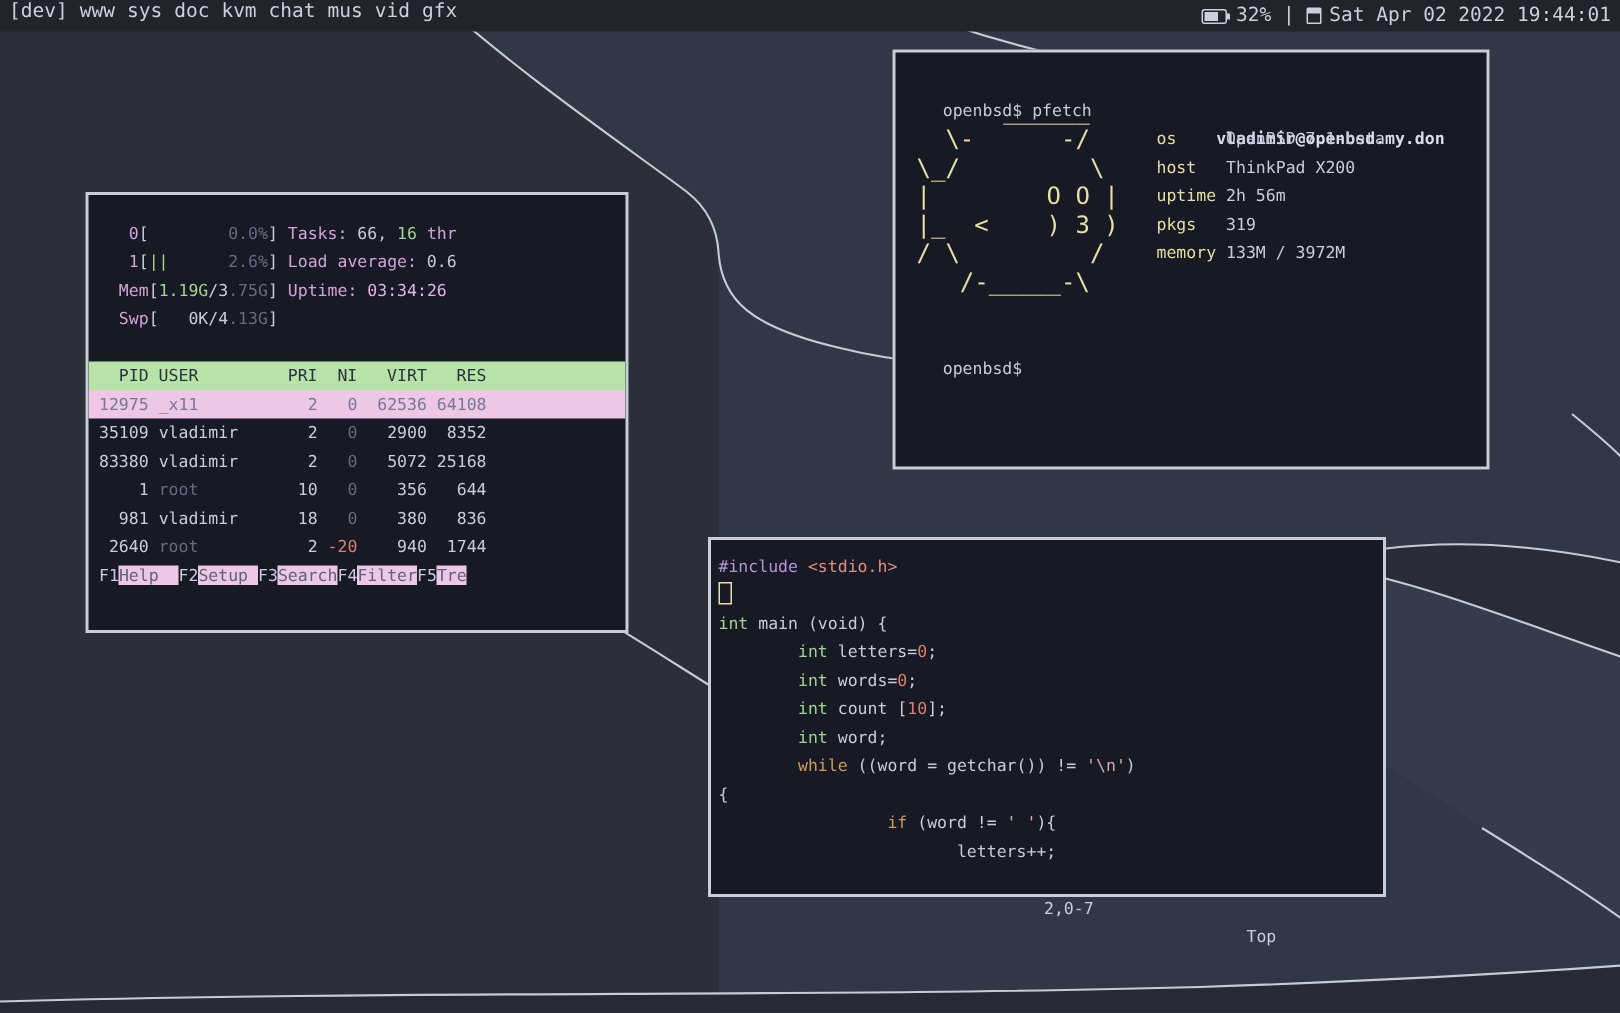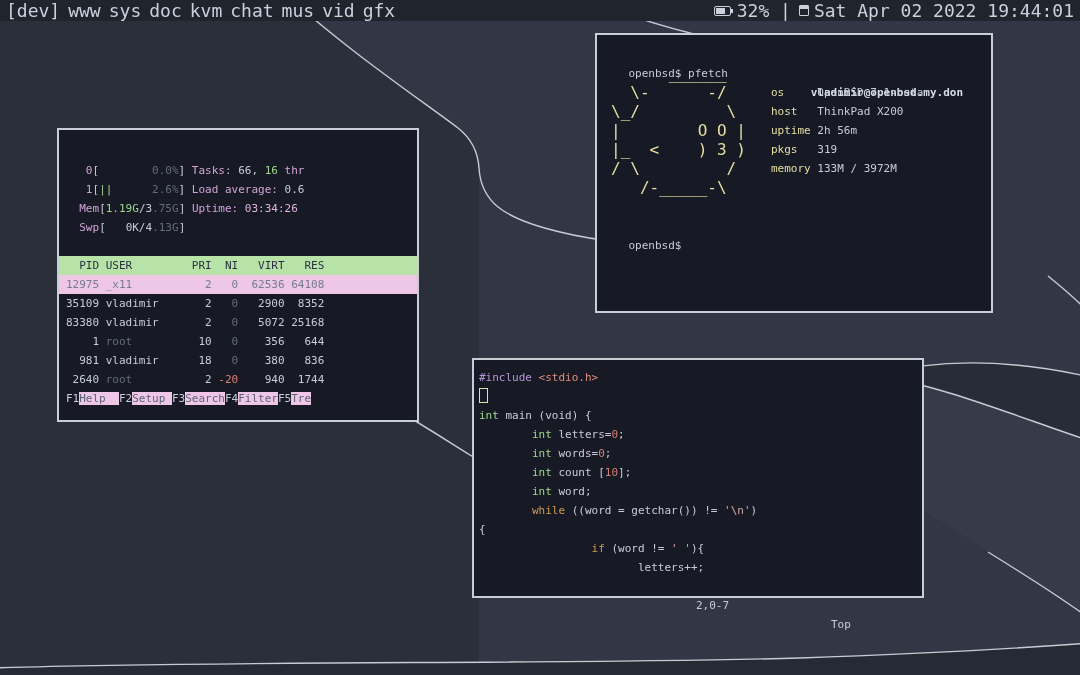--- a/index.html
+++ b/index.html
@@ -6,22 +6,22 @@
   body{
     width:1080px;height:675px;overflow:hidden;position:relative;
     background:#2f3440;
     font-family:"DejaVu Sans Mono","Liberation Mono",monospace;
   }
   #wallpaper{position:absolute;left:0;top:0;z-index:0}
   
   #topbar{
     position:absolute;left:0;top:0;width:1080px;height:21px;z-index:3;
     background:var(--c-bar_bg,#20242d);color:var(--c-bar_fg,#ccd0dc);
-    display:flex;align-items:center;justify-content:space-between;
-    font-size:18px;box-sizing:border-box;padding:0 6px;
+    display:flex;justify-content:space-between;
+    font-size:13px;box-sizing:border-box;padding:0 6px;
   }
   #tags{display:flex;white-space:pre}
   #tags .tag{margin-right:8px}
   #bar-right{display:flex;align-items:center;white-space:pre}
   .battery{display:inline-block;width:15px;height:8px;border:1px solid var(--c-bar_fg,#ccd0dc);
     border-radius:2px;position:relative;margin-right:6px}
   .battery .fill{position:absolute;left:1px;top:1px;bottom:1px;width:9px;background:var(--c-bar_fg,#ccd0dc)}
   .battery::after{content:"";position:absolute;right:-3px;top:2px;width:2px;height:4px;background:var(--c-bar_fg,#ccd0dc)}
   .calendar{display:inline-block;width:10px;height:11px;border:1px solid var(--c-bar_fg,#ccd0dc);
     border-radius:1px;position:relative;margin:0 5px 0 8px;box-sizing:border-box}
@@ -30,21 +30,21 @@
   .window{
     position:absolute;z-index:2;background:var(--c-term_bg,#171a24);
     border:2px solid var(--c-border,#c9cdd6);box-sizing:border-box;
   }
   #htop{left:57px;top:128px;width:362px;height:294px}
   #pfetch{left:595px;top:33px;width:398px;height:280px}
   #vim{left:472px;top:358px;width:452px;height:240px}
   .content{position:absolute;inset:0;overflow:hidden}
   .t-line{white-space:pre;height:19px;line-height:19px;font-size:11px;color:var(--c-fg,#c8ccda)}
   
-  #htop-content{padding-top:31px}
+  #htop-content{padding-top:16px}
   #htop-content .t-line{padding-left:7px}
   .blank{height:19px}
   #htop-header{background:var(--c-header_bg,#b7e3a9);color:var(--c-header_fg,#2b3040)}
   .row.sel{background:var(--c-sel_bg,#eec6e6)}
   .row.sel span{color:var(--c-sel_fg,#757b93)}
   .fn-key{color:var(--c-fg,#c8ccda)}
   .fn-label{background:var(--c-fn_bg,#eec6e6);color:var(--c-fn_fg,#5d6477)}
   
   #pfetch-prompt{position:absolute;left:5px;top:10px}
   #pfetch-art{position:absolute;left:14px;top:29px;margin:0;

